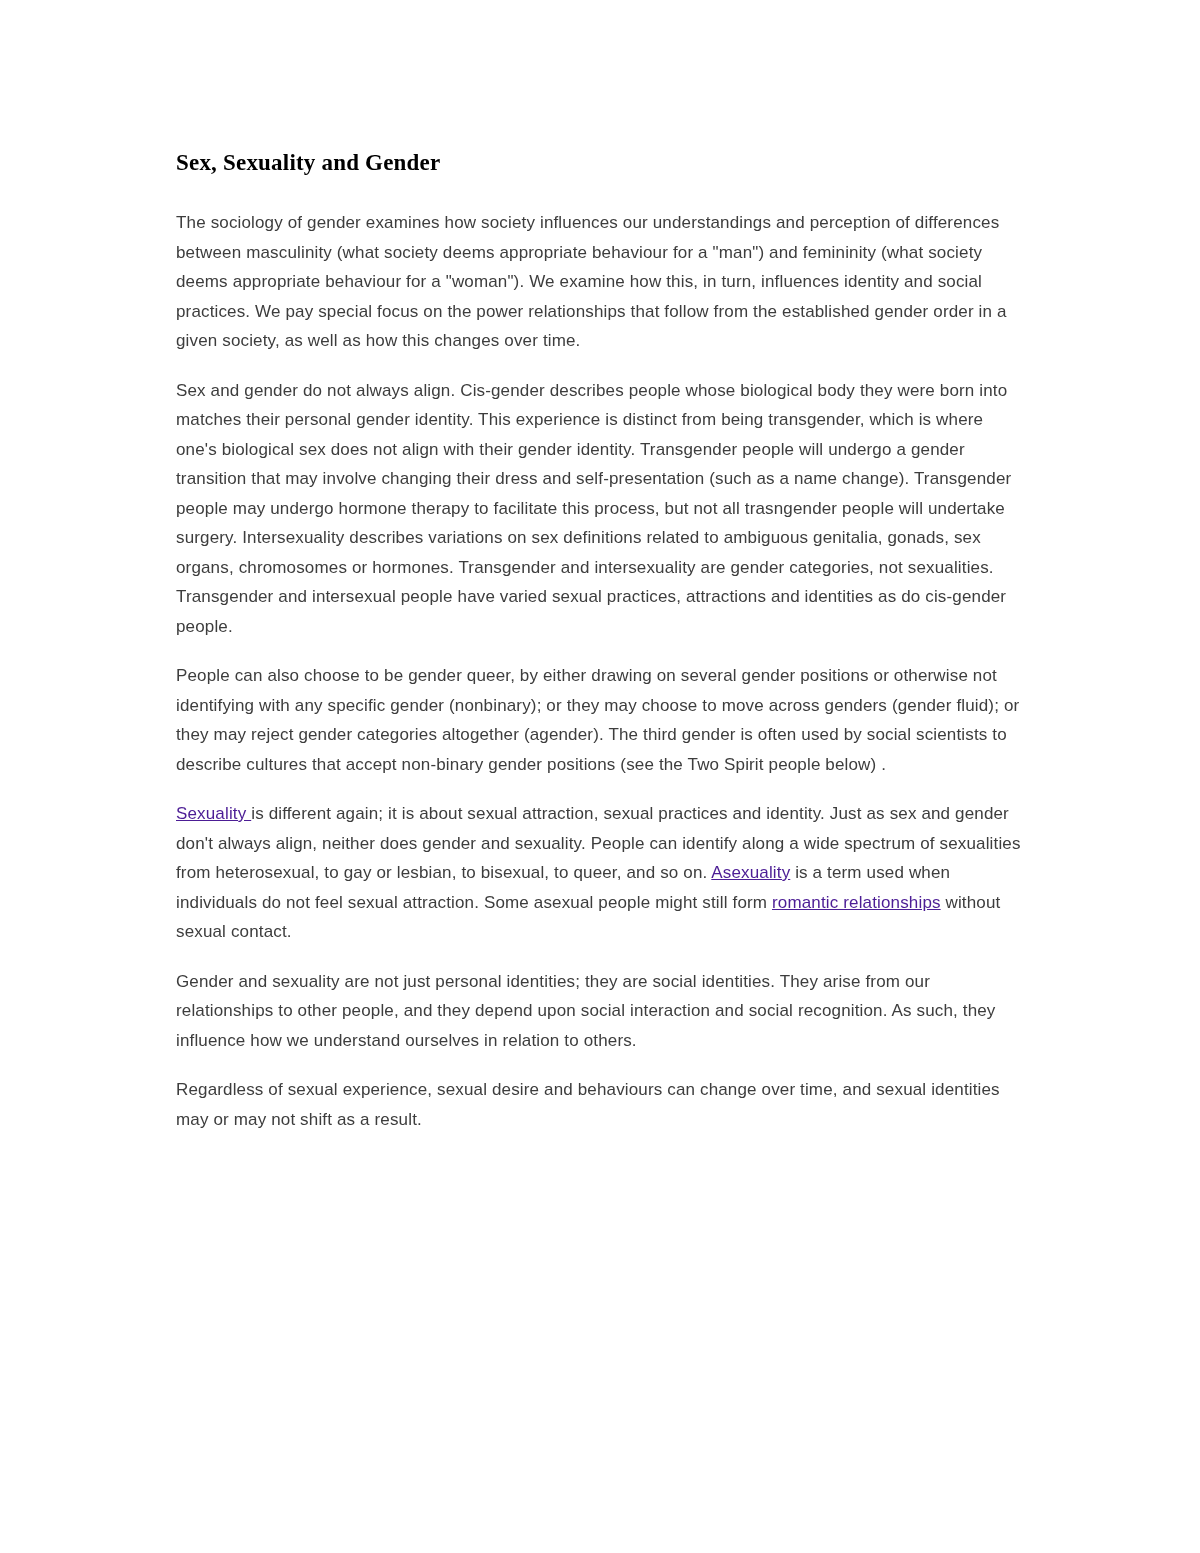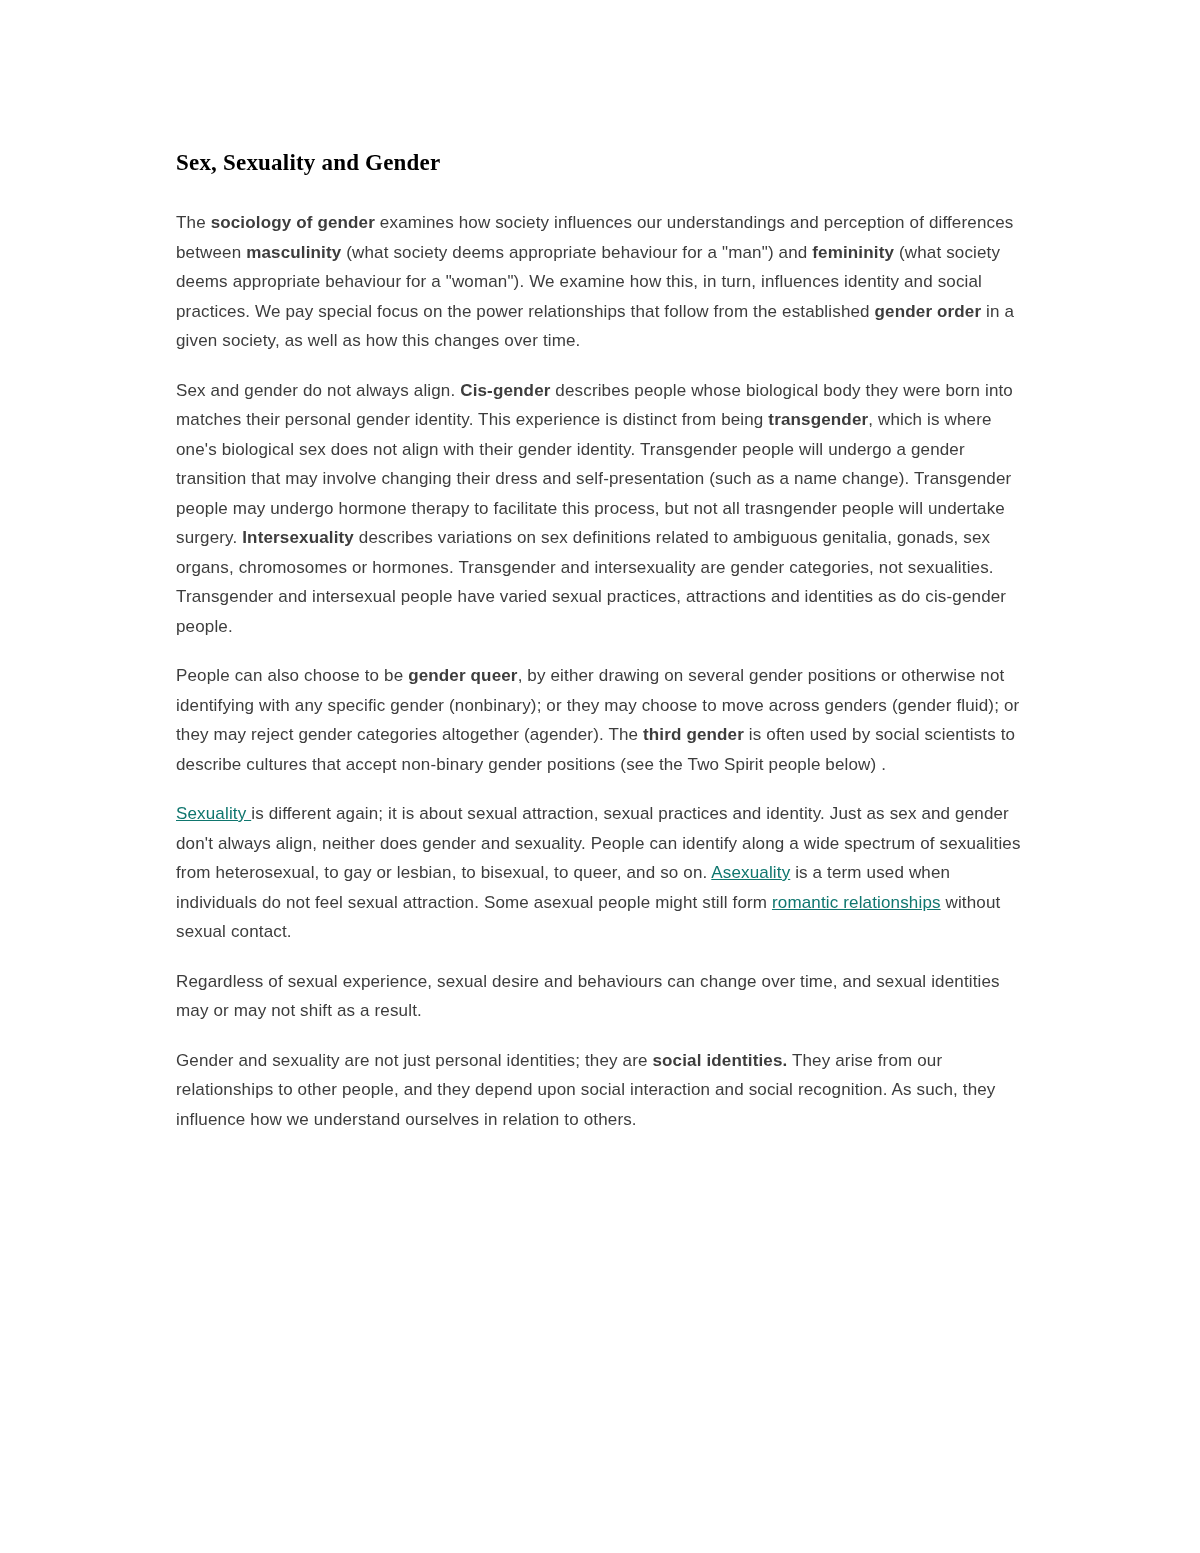--- a/index.html
+++ b/index.html
@@ -28,33 +28,33 @@
   .doc-body {
     font-family: "Liberation Sans", sans-serif;
     font-size: 17px;
     line-height: 29.5px;
     color: #3d3d3d;
     letter-spacing: 0.15px;
   }
   .para {
     margin: 0 0 20px 0;
   }
-  .para .b { font-weight: 700; }
+  .para .b { font-weight: 400; }
   .para .i { }
   .para a.link {
-    color: #0f766e;
+    color: #4c1d95;
     cursor: pointer;
   }
 </style>
 </head>
 <body>
 
 <div class="page">
   <h1 class="doc-title">Sex, Sexuality and Gender</h1>
   <div class="doc-body">
       <p class="para"><span>The </span><span class="b">sociology of gender</span><span> examines how society influences our understandings and perception of differences between </span><span class="b">masculinity</span><span> (what society deems appropriate behaviour for a "man") and </span><span class="b">femininity</span><span> (what society deems appropriate behaviour for a "woman"). We examine how this, in turn, influences identity and social practices. We pay special focus on the power relationships that follow from the established </span><span class="b">gender order</span><span> in a given society, as well as how this changes over time.</span></p>
       <p class="para"><span>Sex and gender do not always align. </span><span class="b">Cis-gender</span><span> describes people whose biological body they were born into matches their personal gender identity. This experience is distinct from being </span><span class="b">transgender</span><span>, which is where one's biological sex does not align with their gender identity. Transgender people will undergo a gender transition that may involve changing their dress and self-presentation (such as a name change). Transgender people may undergo hormone therapy to facilitate this process, but not all trasngender people will undertake surgery. </span><span class="b">Intersexuality</span><span> describes variations on sex definitions related to ambiguous genitalia, gonads, sex organs, chromosomes or hormones. Transgender and intersexuality are gender categories, not sexualities. Transgender and intersexual people have varied sexual practices, attractions and identities as do cis-gender people.</span></p>
       <p class="para"><span>People can also choose to be </span><span class="b">gender queer</span><span>, by either drawing on several gender positions or otherwise not identifying with any specific gender </span><span class="i">(nonbinary)</span><span>; or they may choose to move across genders (gender fluid); or they may reject gender categories altogether </span><span class="i">(agender)</span><span>. The </span><span class="b">third gender</span><span> is often used by social scientists to describe cultures that accept non-binary gender positions </span><span class="i">(see the Two Spirit people below)</span><span> .</span></p>
       <p class="para"><a href="#" class="link">Sexuality </a><span>is different again; it is about sexual attraction, sexual practices and identity. Just as sex and gender don't always align, neither does gender and sexuality. People can identify along a wide spectrum of sexualities from heterosexual, to gay or lesbian, to bisexual, to queer, and so on. </span><a href="#" class="link">Asexuality</a><span> is a term used when individuals do not feel sexual attraction. Some asexual people might still form </span><a href="#" class="link">romantic relationships</a><span> without sexual contact.</span></p>
+      <p class="para"><span>Gender and sexuality are not just personal identities; they are </span><span class="b">social identities.</span><span> They arise from our relationships to other people, and they depend upon social interaction and social recognition. As such, they influence how we understand ourselves in relation to others.</span></p>
       <p class="para"><span>Regardless of sexual experience, sexual desire and behaviours can change over time, and sexual identities may or may not shift as a result.</span></p>
-      <p class="para"><span>Gender and sexuality are not just personal identities; they are </span><span class="b">social identities.</span><span> They arise from our relationships to other people, and they depend upon social interaction and social recognition. As such, they influence how we understand ourselves in relation to others.</span></p>
     </div>
 </div>
 
 </body></html>

